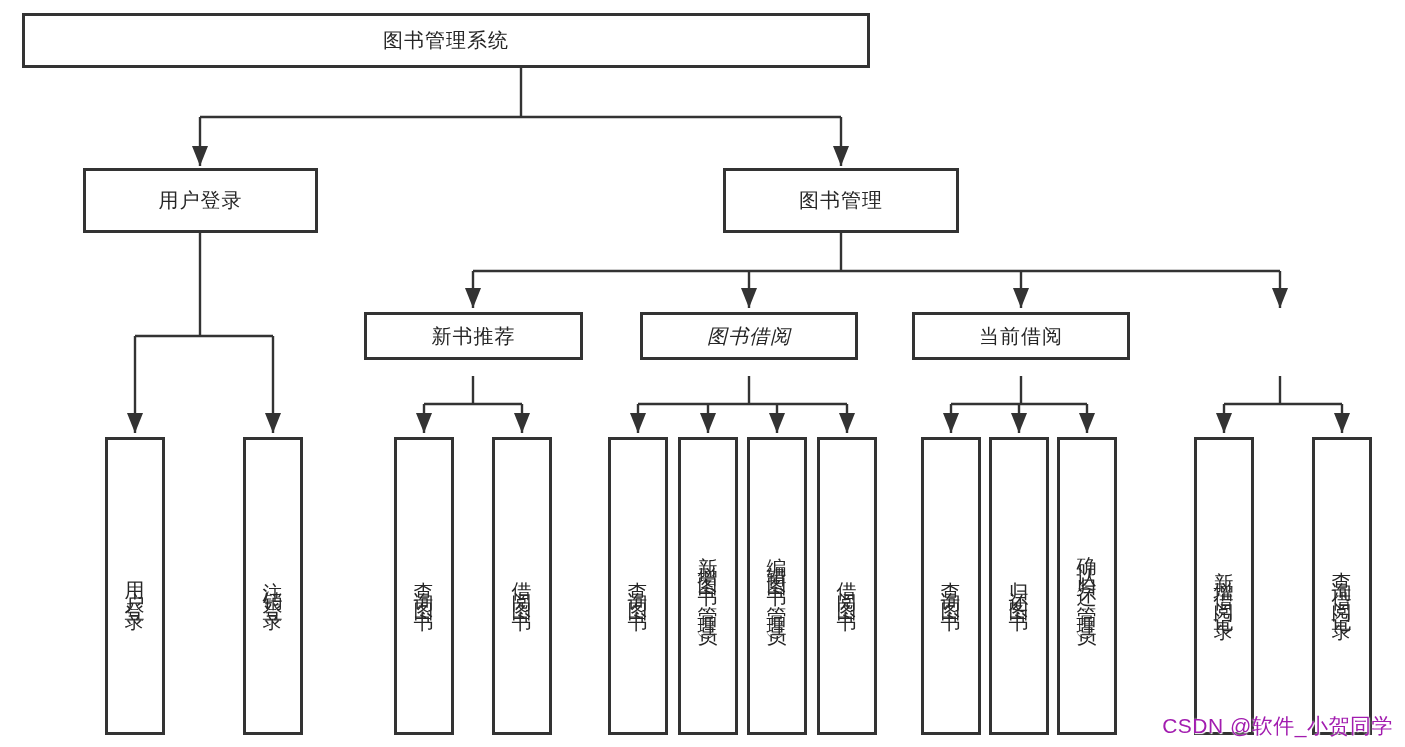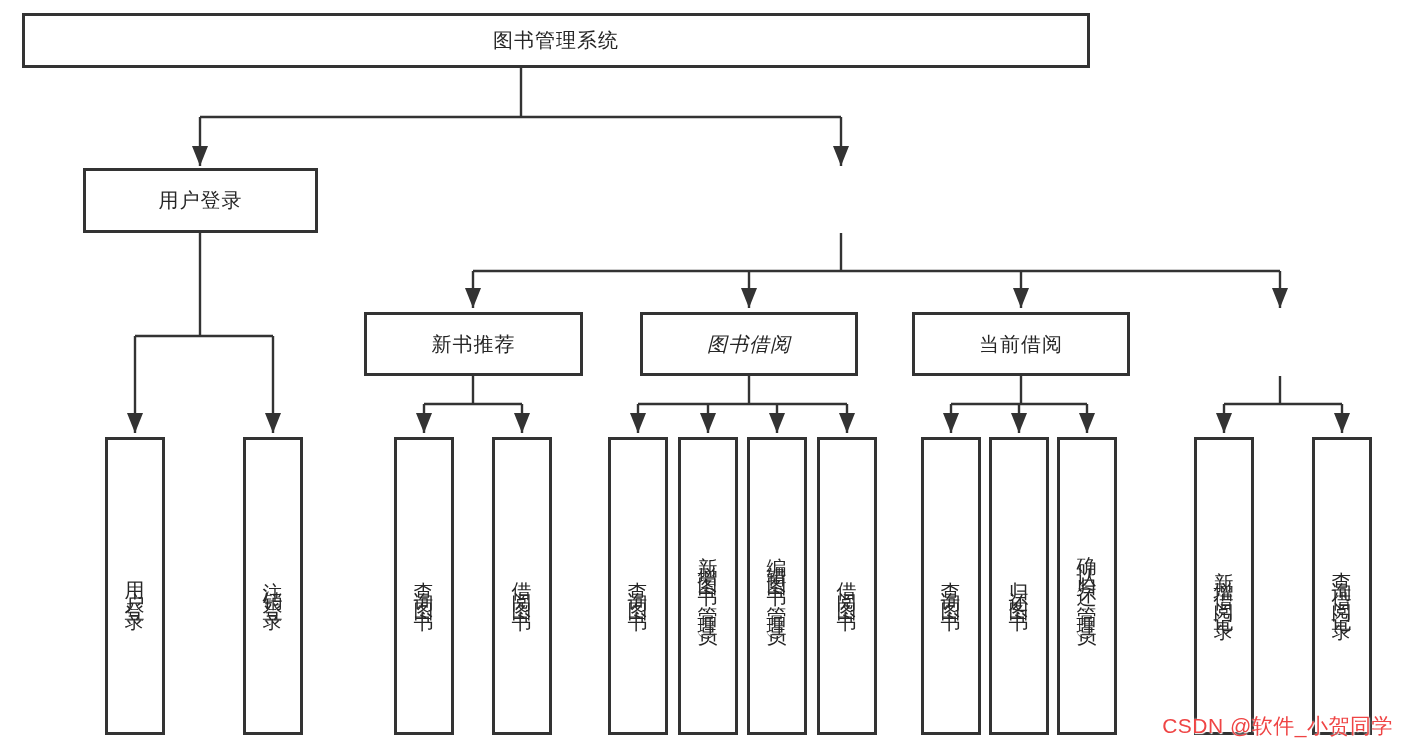--- a/index.html
+++ b/index.html
@@ -30,27 +30,27 @@
   .vlabel{
     writing-mode:vertical-rl;
     text-orientation:mixed;
     font-size:20px;
     line-height:1;
     letter-spacing:10px;
     white-space:nowrap;
   }
   .tall{width:60px;height:298px;top:437px;}
   .lvl2{height:65px;top:168px;}
-  .lvl3{height:64px;top:312px;}
+  .lvl3{height:48px;top:312px;}
   #watermark{
     position:absolute;
     top:712px;right:12px;
     z-index:5;
     font-size:21px;
-    color:#ef4444;
+    color:#a21caf;
     letter-spacing:0.5px;
     text-shadow:0 0 2px #ffffff,1px 1px 1px #ffffff;
     white-space:nowrap;
   }
 </style>
 </head>
 <body>
 
 <div id="canvas">
 
@@ -97,26 +97,29 @@
       <path d="M1019 404 V433" marker-end="url(#arrow)"></path>
       <path d="M1087 404 V433" marker-end="url(#arrow)"></path>
 
       <path d="M1280 376 V404"></path>
       <path d="M1224 404 H1342"></path>
       <path d="M1224 404 V433" marker-end="url(#arrow)"></path>
       <path d="M1342 404 V433" marker-end="url(#arrow)"></path>
     </g>
   </svg>
 
-  <div class="box" style="left:22px;top:13px;width:1068px;height:55px;">
+  <div class="box" style="left:22px;top:13px;width:848px;height:55px;">
     <span class="hlabel">图书管理系统</span>
   </div>
 
   <div class="box lvl2" style="left:83px;width:235px;">
     <span class="hlabel">用户登录</span>
+  </div>
+  <div class="box lvl2" style="left:723px;width:236px;">
+    <span class="hlabel">图书管理</span>
   </div>
 
   <div class="box lvl3" style="left:364px;width:219px;">
     <span class="hlabel">新书推荐</span>
   </div>
   <div class="box lvl3" style="left:640px;width:218px;font-style:italic;">
     <span class="hlabel">图书借阅</span>
   </div>
   <div class="box lvl3" style="left:912px;width:218px;text-align:right;">
     <span class="hlabel">当前借阅</span>

